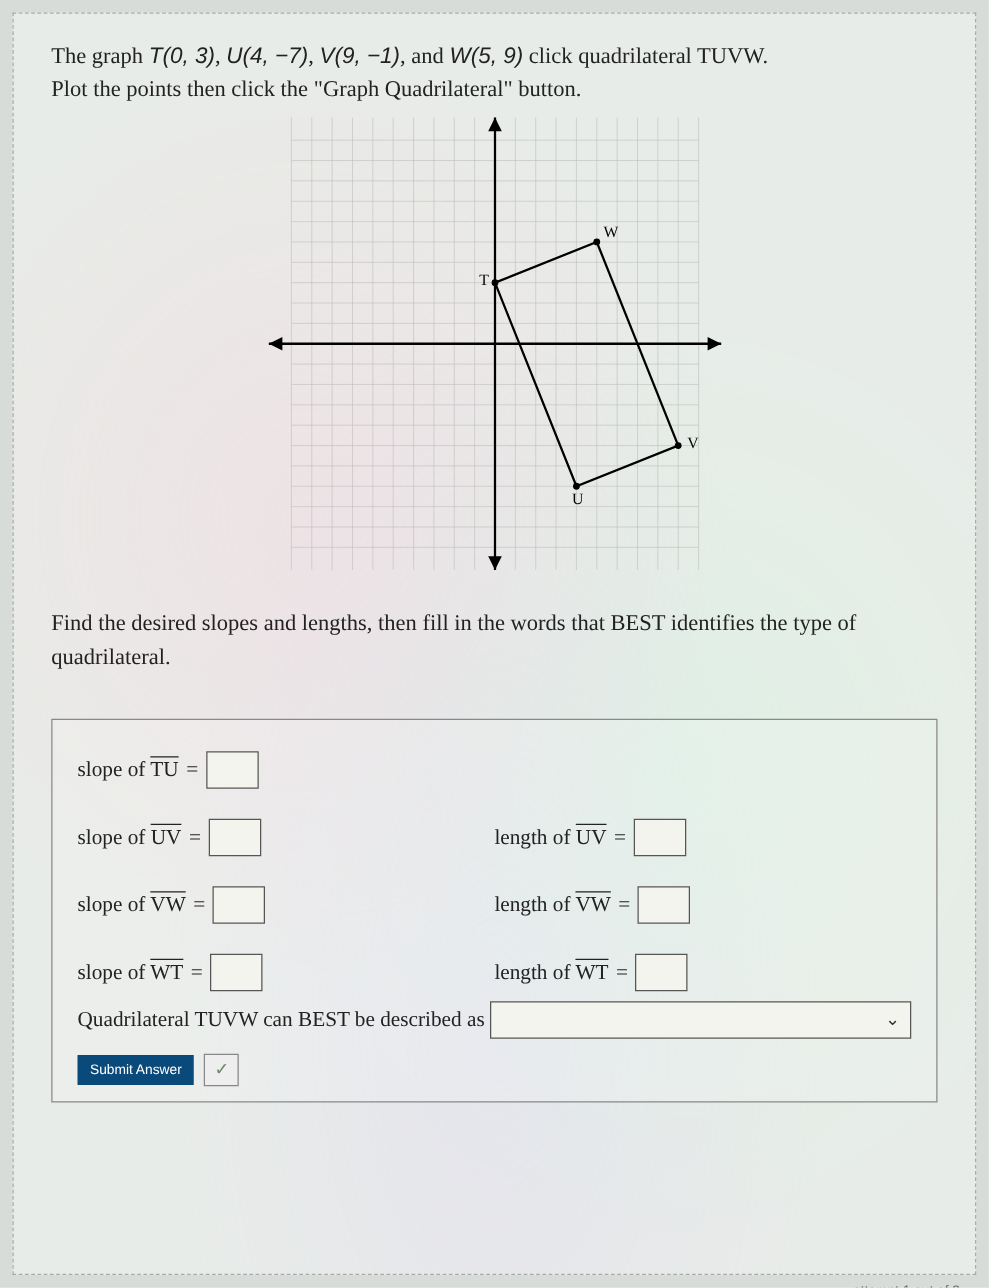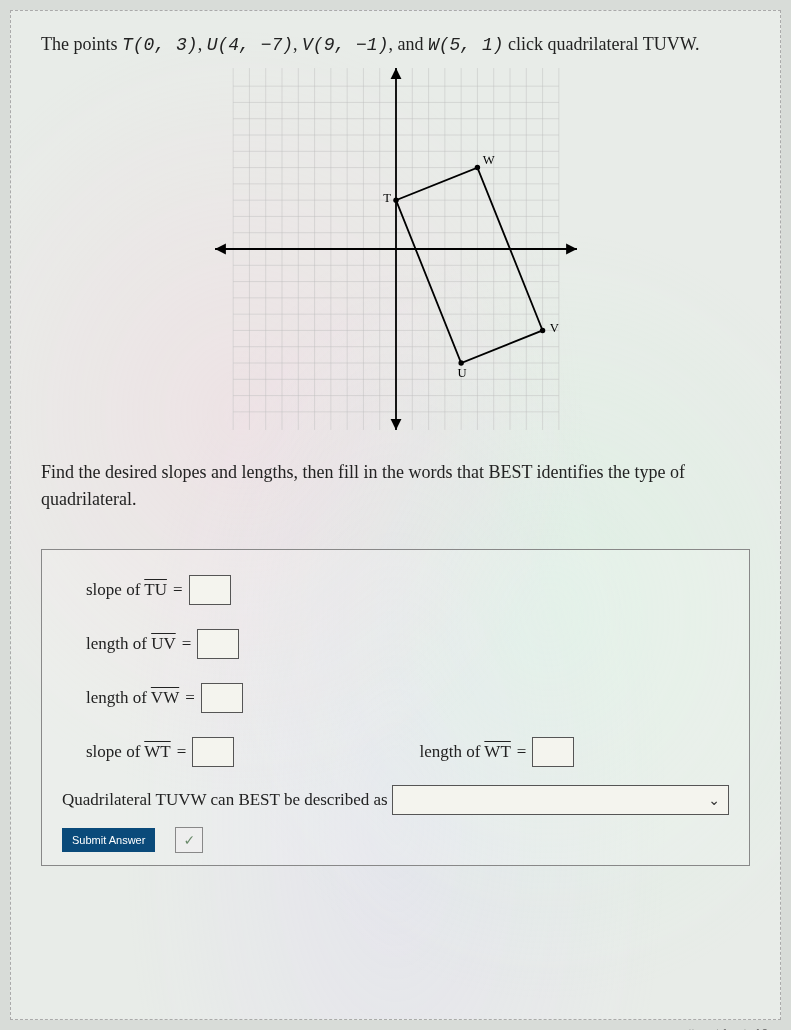--- a/index.html
+++ b/index.html
@@ -16,57 +16,57 @@
     border: 1px dashed #aaa;
     padding: 20px 30px 15px 30px;
     height: 100%;
     position: relative;
     background-image:
       radial-gradient(ellipse at 30% 40%, rgba(255,200,220,0.25), transparent 45%),
       radial-gradient(ellipse at 70% 60%, rgba(200,255,220,0.25), transparent 45%),
       radial-gradient(ellipse at 50% 80%, rgba(220,200,255,0.2), transparent 50%);
   }
   .prompt-text { font-size: 18px; line-height: 1.5; }
-  .prompt-text .serif-math { font-family: Liberation Mono, monospace; font-style: italic; }
+  .prompt-text .serif-math { font-family: Liberation Sans, sans-serif; font-style: italic; }
   .instr { font-size: 14px; margin: 30px 0 12px 60px; color: #333; }
   .graph-wrap { display: flex; justify-content: center; margin-bottom: 20px; }
   .graph-svg { width: 380px; height: 380px; }
   .find-text { font-size: 18px; line-height: 1.5; margin: 10px 0 36px 0; }
   .answer-box {
     border: 1px solid #888;
     background: rgba(255,255,255,0.15);
     padding: 25px 20px 12px 20px;
     position: relative;
   }
   .rows { display: flex; flex-direction: column; gap: 24px; }
   .row { display: flex; }
   .cell { flex: 1; display: flex; align-items: center; font-size: 17px; }
-  .cell .lbl { font-family: Georgia, serif; margin-left: 24px; }
+  .cell .lbl { font-family: Georgia, serif; }
   .seg { text-decoration: overline; }
   .eq { margin: 0 6px; }
   .blank {
     display: inline-block;
     width: 42px; height: 30px;
     border: 1px solid #555;
     background: #f4f4ee;
   }
-  .describe-row { margin-top: 18px; font-size: 17px; display: flex; align-items: center; gap: 4px; }
+  .describe-row { margin-top: 8px; font-size: 17px; display: flex; align-items: center; gap: 4px; }
   .select-box {
     flex: 1;
     height: 30px;
     border: 1px solid #555;
     background: #f4f4ee;
     display: flex;
     align-items: center;
     justify-content: flex-end;
     padding: 0 8px;
     font-size: 14px;
     color: #333;
   }
-  .submit-row { margin-top: 12px; display: flex; align-items: center; gap: 20px; }
+  .submit-row { margin-top: 12px; display: flex; align-items: center; gap: 8px; }
   .submit-btn {
     background: #0a4a7a;
     color: #fff;
     font-size: 11px;
     padding: 6px 10px;
     border: none;
     font-family: Arial, sans-serif;
   }
   .check-box {
     width: 28px; height: 26px;
@@ -79,22 +79,23 @@
     font-size: 14px;
   }
   .attempt { position: absolute; right: 12px; bottom: -20px; font-size: 11px; color: #666; font-family: Arial, sans-serif; }
 </style>
 </head>
 <body>
 
 <div class="page">
 
   <div class="prompt-text">
-    <span>The points </span><span class="serif-math">T(0, 3)</span><span>, </span><span class="serif-math">U(4, −7)</span><span>, </span><span class="serif-math">V(9, −1)</span><span>, and </span><span class="serif-math">W(5, 1)</span><span> click quadrilateral TUVW.</span>
+    <span>The graph </span><span class="serif-math">T(0, 3)</span><span>, </span><span class="serif-math">U(4, −7)</span><span>, </span><span class="serif-math">V(9, −1)</span><span>, and </span><span class="serif-math">W(5, 9)</span><span> click quadrilateral TUVW.</span>
     <br>
+    <span>Plot the points then click the "Graph Quadrilateral" button.</span>
   </div>
 
 
   <div class="graph-wrap">
     <svg class="graph-svg" viewBox="0 0 420 420">
 
       <g stroke="#bbb" stroke-width="0.5">
         <line x1="30" y1="10" x2="30" y2="410"></line>
           <line x1="48" y1="10" x2="48" y2="410"></line>
           <line x1="66" y1="10" x2="66" y2="410"></line>
@@ -163,25 +164,33 @@
   <div class="answer-box">
     <div class="rows">
       <div class="row">
         <div class="cell">
             <span class="lbl">slope of <span class="seg">TU</span><span class="eq">=</span></span>
             <span class="blank"></span>
           </div>
       </div>
       <div class="row">
         <div class="cell">
+            <span class="lbl">slope of <span class="seg">UV</span><span class="eq">=</span></span>
+            <span class="blank"></span>
+          </div>
+        <div class="cell">
             <span class="lbl">length of <span class="seg">UV</span><span class="eq">=</span></span>
             <span class="blank"></span>
           </div>
       </div>
       <div class="row">
+        <div class="cell">
+            <span class="lbl">slope of <span class="seg">VW</span><span class="eq">=</span></span>
+            <span class="blank"></span>
+          </div>
         <div class="cell">
             <span class="lbl">length of <span class="seg">VW</span><span class="eq">=</span></span>
             <span class="blank"></span>
           </div>
       </div>
       <div class="row">
         <div class="cell">
             <span class="lbl">slope of <span class="seg">WT</span><span class="eq">=</span></span>
             <span class="blank"></span>
           </div>

